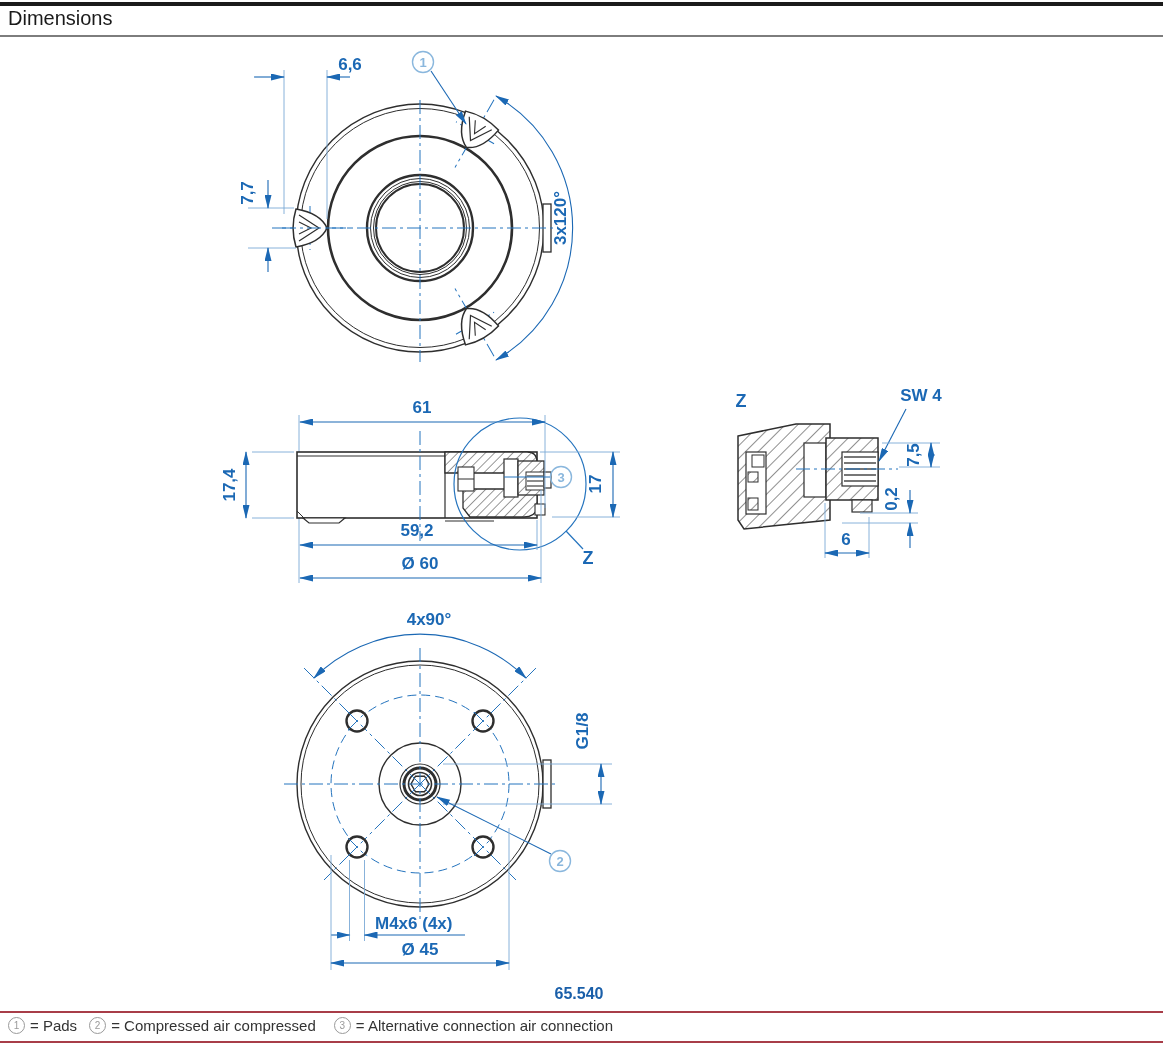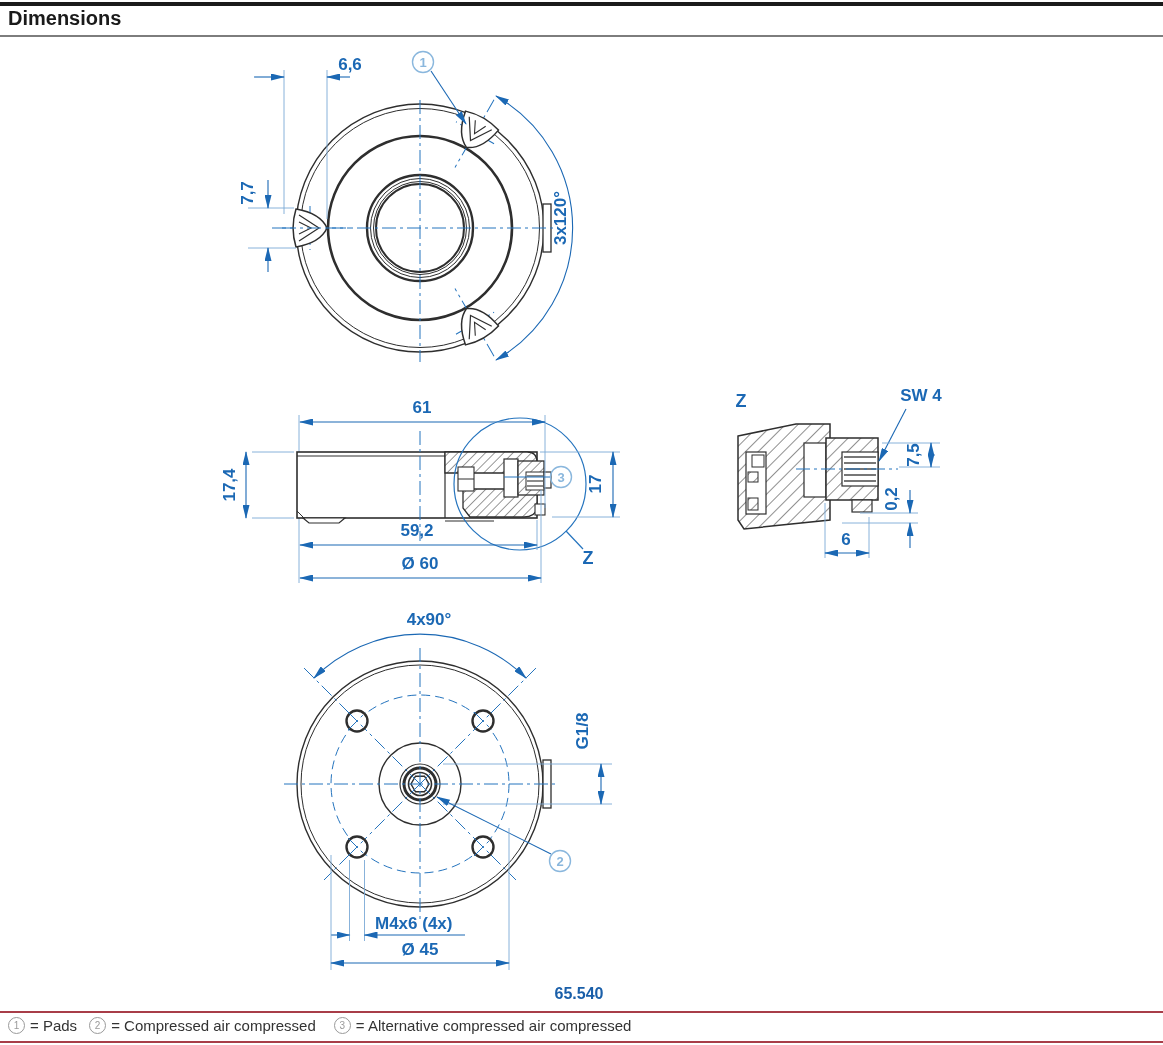--- a/index.html
+++ b/index.html
@@ -1,19 +1,19 @@
 <!DOCTYPE html>
 <html><head>
 <meta charset="utf-8">
 <style>
   html,body{margin:0;padding:0;background:#fff;}
   #page{position:relative;width:1163px;height:1045px;background:#fff;overflow:hidden;
         font-family:"Liberation Sans",sans-serif;}
   .topline{position:absolute;left:0;top:2px;width:1163px;height:4px;background:#1a1a1a;}
-  .title{position:absolute;left:8px;top:7px;font-size:20px;font-weight:bold;color:#1a1a1a;}
+  .title{position:absolute;left:8px;top:7px;font-size:20px;font-weight:normal;color:#1a1a1a;}
   .grayline{position:absolute;left:0;top:35px;width:1163px;height:2px;background:#7d7d7d;}
   .redline{position:absolute;left:0;width:1163px;height:2px;background:#a83d48;}
   .legend{position:absolute;left:8px;top:1017px;display:flex;align-items:center;
           font-size:15px;color:#333;}
   .lg-item{display:flex;align-items:center;}
   .lg-circ{display:inline-flex;align-items:center;justify-content:center;width:15px;height:15px;
            border:1px solid #9a9a9a;border-radius:50%;color:#9a9a9a;font-size:10px;margin-right:5px;}
   svg{position:absolute;left:0;top:0;}
   svg text{font-family:"Liberation Sans",sans-serif;}
   .dim{fill:#1b68b4;font-size:17px;font-weight:600;}
@@ -254,18 +254,18 @@
     <span class="lg-item">
       <span class="lg-circ">1</span>
       <span>= Pads</span>
     </span>
     <span class="lg-item" style="margin-left:12px;">
       <span class="lg-circ">2</span>
       <span>= Compressed air compressed</span>
     </span>
     <span class="lg-item" style="margin-left:18px;">
       <span class="lg-circ">3</span>
-      <span>= Alternative compressed air compressed</span>
+      <span>= Alternative connection air connection</span>
     </span>
   </div>
   <div class="redline" style="top:1041px;"></div>
 
 </div>
 
 </body></html>

